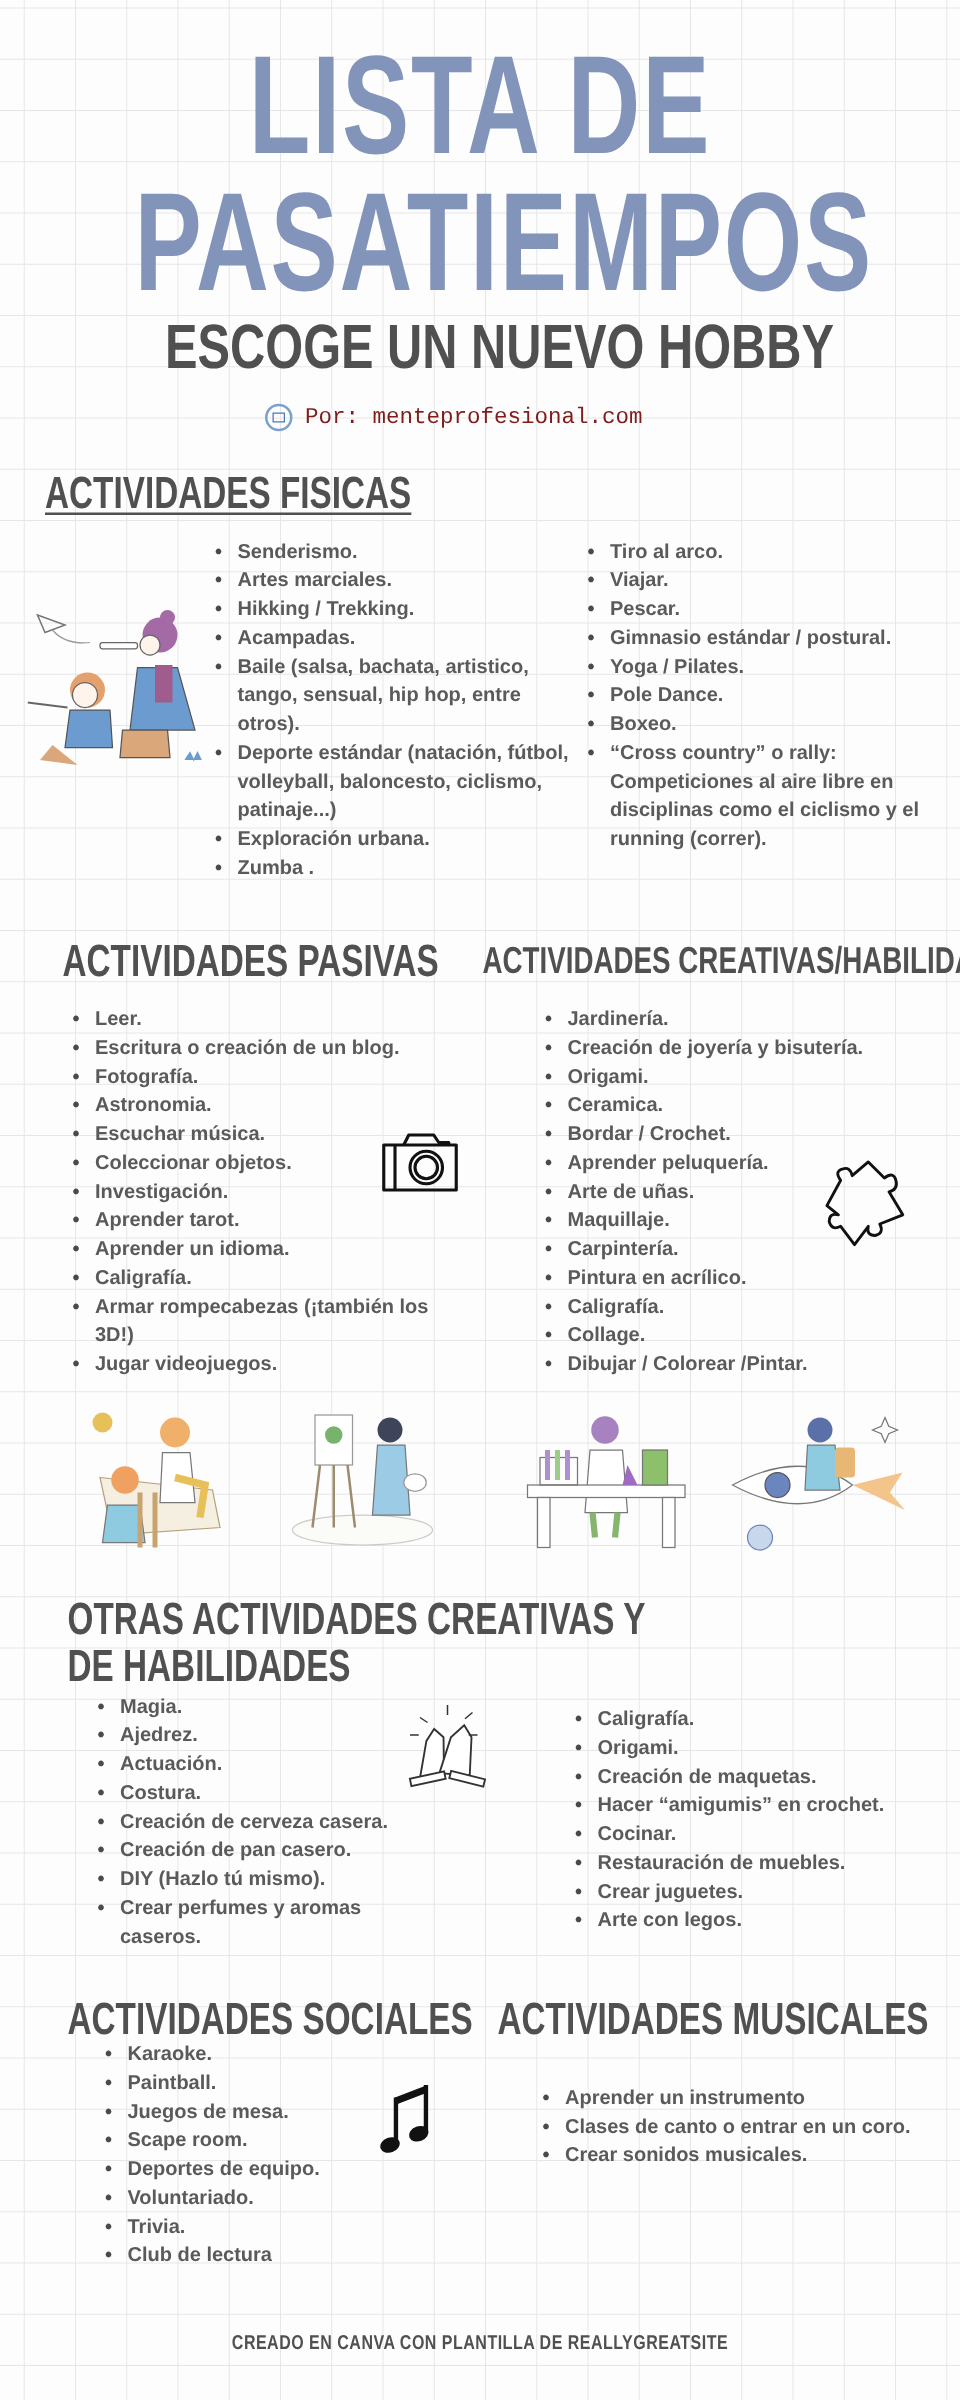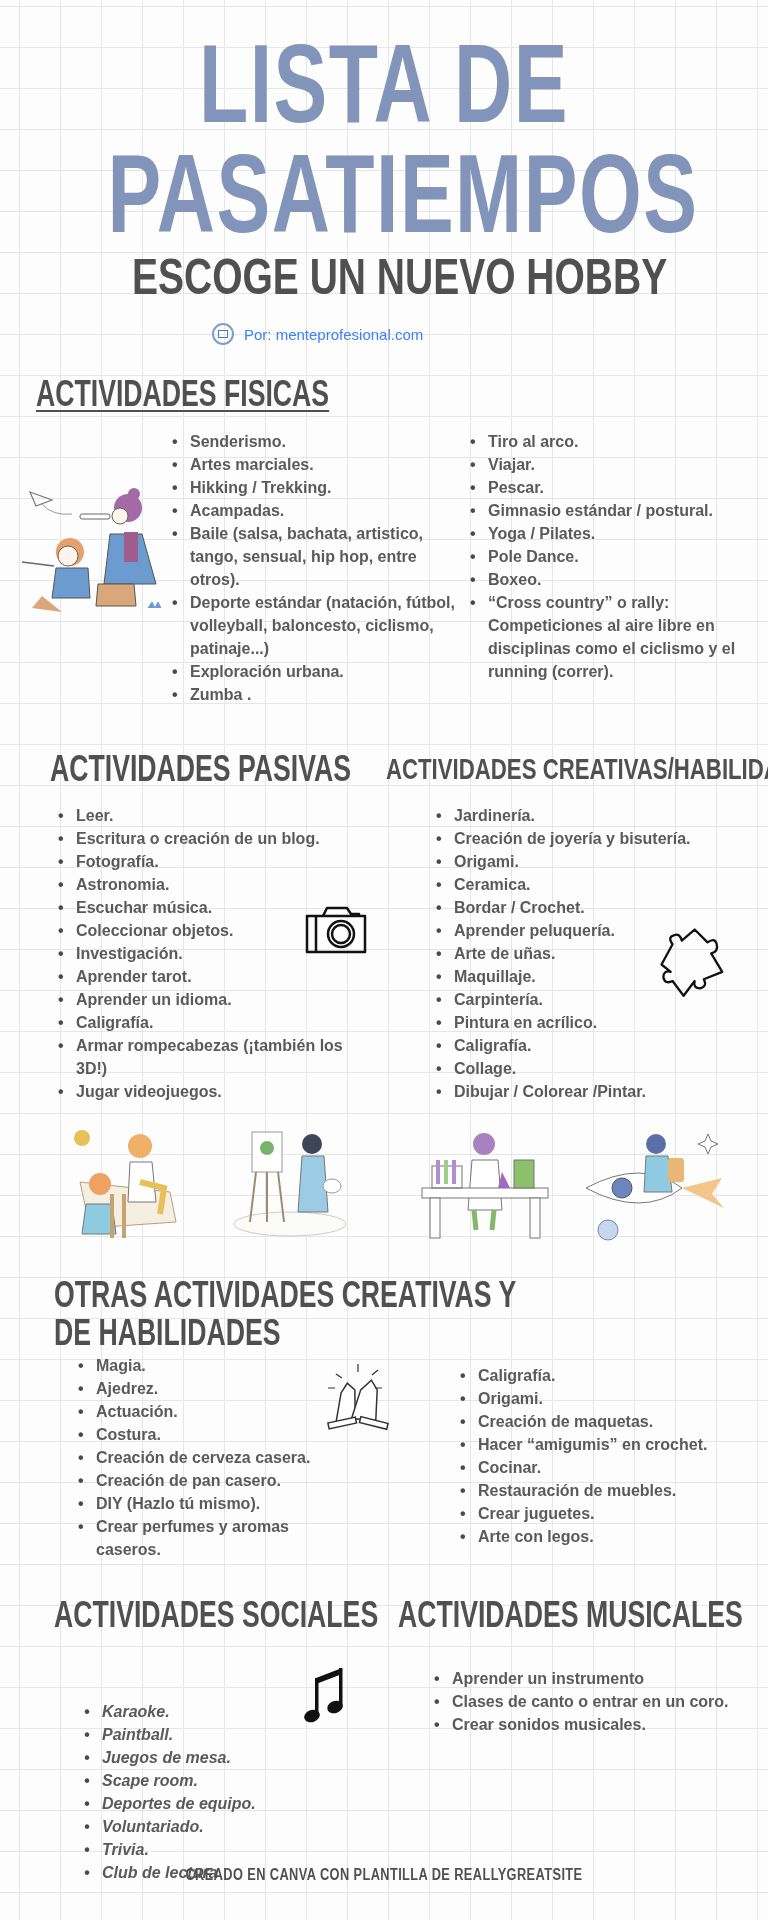--- a/index.html
+++ b/index.html
@@ -24,21 +24,21 @@
   .title1 { top:28px; left:0; width:768px; font-size:112px; letter-spacing:2px; }
   .title2 { top:138px; left:0; width:768px; font-size:112px; letter-spacing:2px; }
   .subtitle {
     top:252px; left:0; width:768px; text-align:center; font-size:50px; font-weight:700;
     color:#505050; transform:scaleX(0.78); transform-origin:center top; line-height:1; white-space:nowrap;
     padding-left:40px; box-sizing:border-box;
   }
   .byline { top:323px; left:212px; display:flex; align-items:center; gap:10px; }
   .byline .logo { width:22px; height:22px; border-radius:50%; border:2px solid #7aa0cc; box-sizing:border-box; display:flex; align-items:center; justify-content:center; }
   .byline .logo span { width:8px; height:6px; border:1px solid #4a78b5; display:block; }
-  .byline .txt { font-family:Liberation Sans, sans-serif; color:#3b82f6; font-size:15px; }
+  .byline .txt { font-family:Liberation Mono, monospace; color:#7f1d1d; font-size:18px; }
   .heading {
     font-weight:700; color:#505050; line-height:1; white-space:nowrap;
     transform:scaleX(0.74); transform-origin:left top;
   }
   .h-fisicas { top:376px; left:36px; font-size:36px; text-decoration:underline; text-underline-offset:4px; text-decoration-thickness:2px; }
   .h-pasivas { top:751px; left:50px; font-size:36px; }
   .h-creativas { top:754px; left:386px; font-size:30px; }
   .h-otras { top:1276px; left:54px; font-size:36px; line-height:38px; white-space:normal; width:640px; }
   .h-sociales { top:1597px; left:54px; font-size:36px; }
   .h-musicales { top:1597px; left:398px; font-size:36px; }
@@ -213,21 +213,21 @@
   <li>Origami.</li>
   <li>Creación de maquetas.</li>
   <li>Hacer “amigumis” en crochet.</li>
   <li>Cocinar.</li>
   <li>Restauración de muebles.</li>
   <li>Crear juguetes.</li>
   <li>Arte con legos.</li>
 </ul>
 
 <div class="abs heading h-sociales">ACTIVIDADES SOCIALES</div>
-<ul class="list" style="left:84px;top:1700px;width:240px;font-style:italic;">
+<ul class="list" style="left:84px;top:1632px;width:240px;">
   <li>Karaoke.</li>
   <li>Paintball.</li>
   <li>Juegos de mesa.</li>
   <li>Scape room.</li>
   <li>Deportes de equipo.</li>
   <li>Voluntariado.</li>
   <li>Trivia.</li>
   <li>Club de lectura</li>
 </ul>
 <svg class="illus" style="left:304px;top:1666px" width="42" height="60" viewBox="0 0 42 60">

